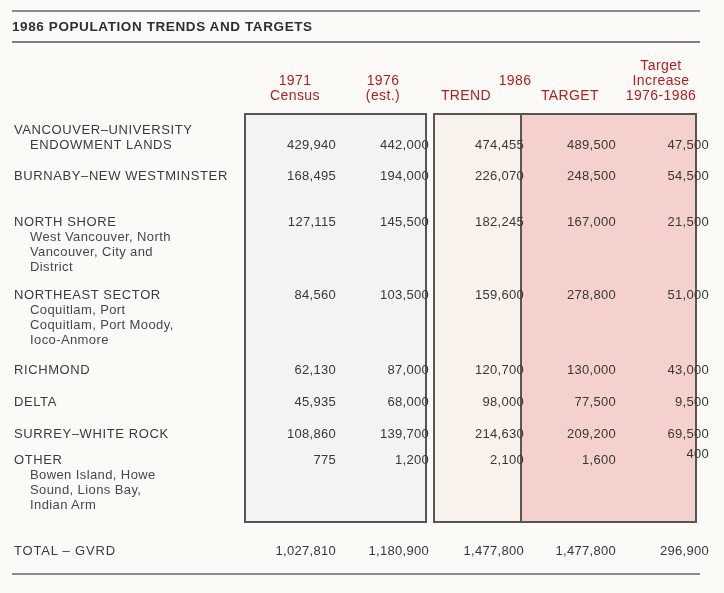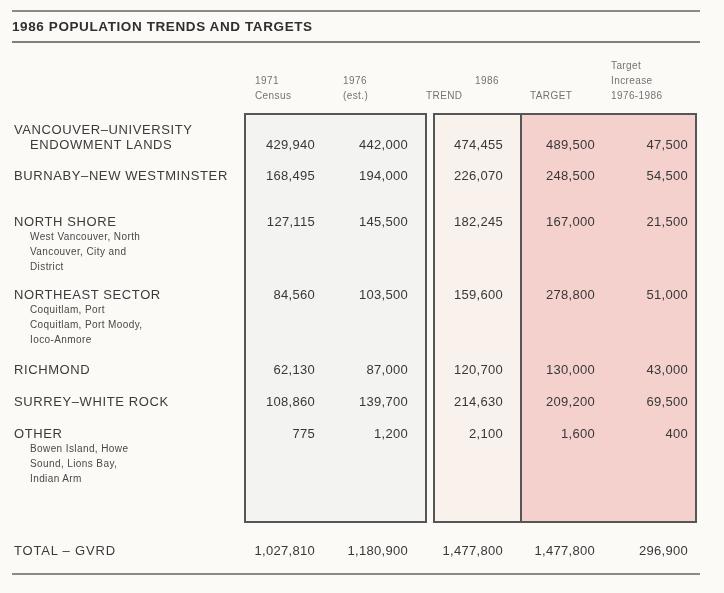--- a/index.html
+++ b/index.html
@@ -31,25 +31,25 @@
     top: 19px;
     font-size: 13.5px;
     font-weight: bold;
     letter-spacing: 0.6px;
     color: #2f2f2f;
     white-space: nowrap;
   }
   
   .hdr {
     position: absolute;
-    font-size: 10px;
+    font-size: 14px;
     line-height: 15px;
     letter-spacing: 0.4px;
-    color: #737373;
-    text-align: left;
+    color: #b91c1c;
+    text-align: center;
   }
   .hdr-1971 { left: 255px; top: 73px; width: 80px; }
   .hdr-1976 { left: 343px; top: 73px; width: 80px; }
   .hdr-1986 { left: 475px; top: 73px; width: 80px; }
   .hdr-trend { left: 426px; top: 88px; width: 80px; }
   .hdr-target { left: 530px; top: 88px; width: 80px; }
   .hdr-increase { left: 611px; top: 58px; width: 100px; }
   
   .box1 {
     position: absolute;
@@ -79,36 +79,36 @@
   .cell-label { flex: 0 0 230px; }
   .label-line {
     font-size: 13px;
     line-height: 15px;
     letter-spacing: 0.6px;
     color: #3b3b3b;
     white-space: nowrap;
   }
   .label-line-cont { padding-left: 16px; }
   .sub-line {
-    font-size: 10px;
+    font-size: 13px;
     line-height: 15px;
     letter-spacing: 0.4px;
     color: #484848;
     padding-left: 16px;
     white-space: nowrap;
   }
   .val {
     font-size: 13px;
     line-height: 15px;
     letter-spacing: 0.3px;
     text-align: right;
     color: #383838;
     white-space: nowrap;
   }
-  .val-1 { flex: 0 0 71px; }
+  .val-1 { flex: 0 0 71px; padding-left: 21px; }
   .val-2 { flex: 0 0 93px; }
   .val-3 { flex: 0 0 95px; }
   .val-4 { flex: 0 0 92px; }
   .val-5 { flex: 0 0 93px; }
   
   .row:nth-child(1) { margin-bottom: 16px; }
   .row:nth-child(1) .val { padding-top: 15px; }
   .row:nth-child(2) { margin-bottom: 31px; }
   .row:nth-child(3) { margin-bottom: 13px; }
   .row:nth-child(4) { margin-bottom: 15px; }
@@ -220,20 +220,30 @@
       <div class="cell-label">
           <div class="label-line">RICHMOND</div>
         </div>
       <div class="val val-1">62,130</div>
       <div class="val val-2">87,000</div>
       <div class="val val-3">120,700</div>
       <div class="val val-4">130,000</div>
       <div class="val val-5">43,000</div>
     </div>
 
+    <div class="row">
+      <div class="cell-label">
+          <div class="label-line">DELTA</div>
+        </div>
+      <div class="val val-1">45,935</div>
+      <div class="val val-2">68,000</div>
+      <div class="val val-3">98,000</div>
+      <div class="val val-4">77,500</div>
+      <div class="val val-5">9,500</div>
+    </div>
 
     <div class="row">
       <div class="cell-label">
           <div class="label-line">SURREY–WHITE ROCK</div>
         </div>
       <div class="val val-1">108,860</div>
       <div class="val val-2">139,700</div>
       <div class="val val-3">214,630</div>
       <div class="val val-4">209,200</div>
       <div class="val val-5">69,500</div>

